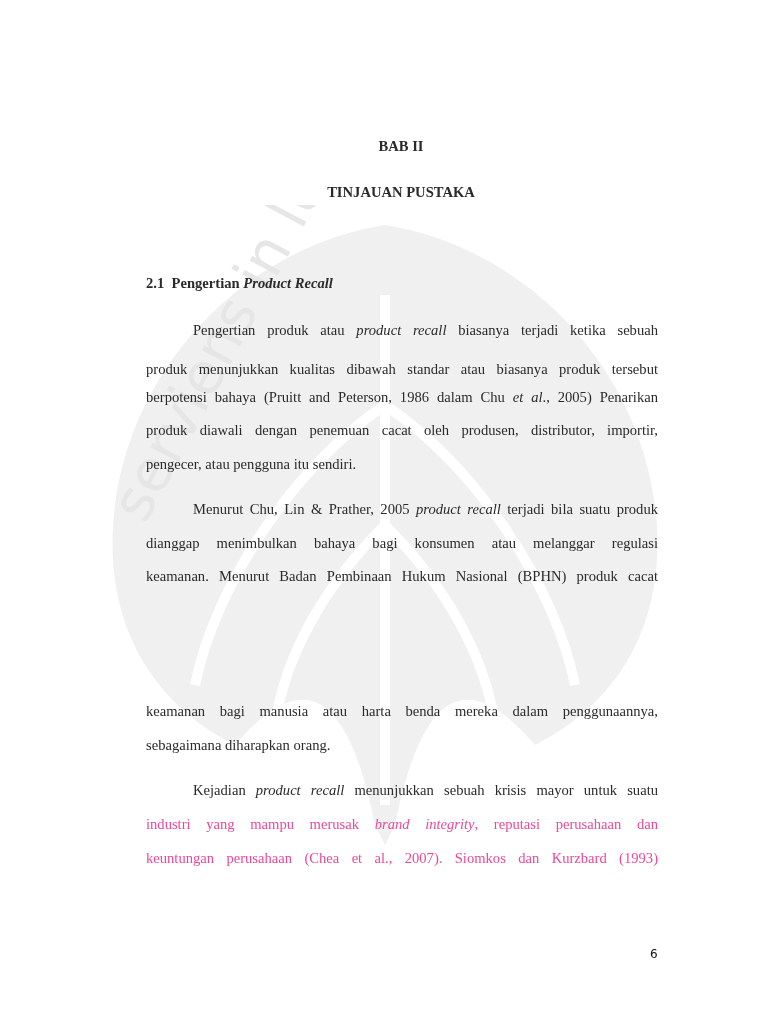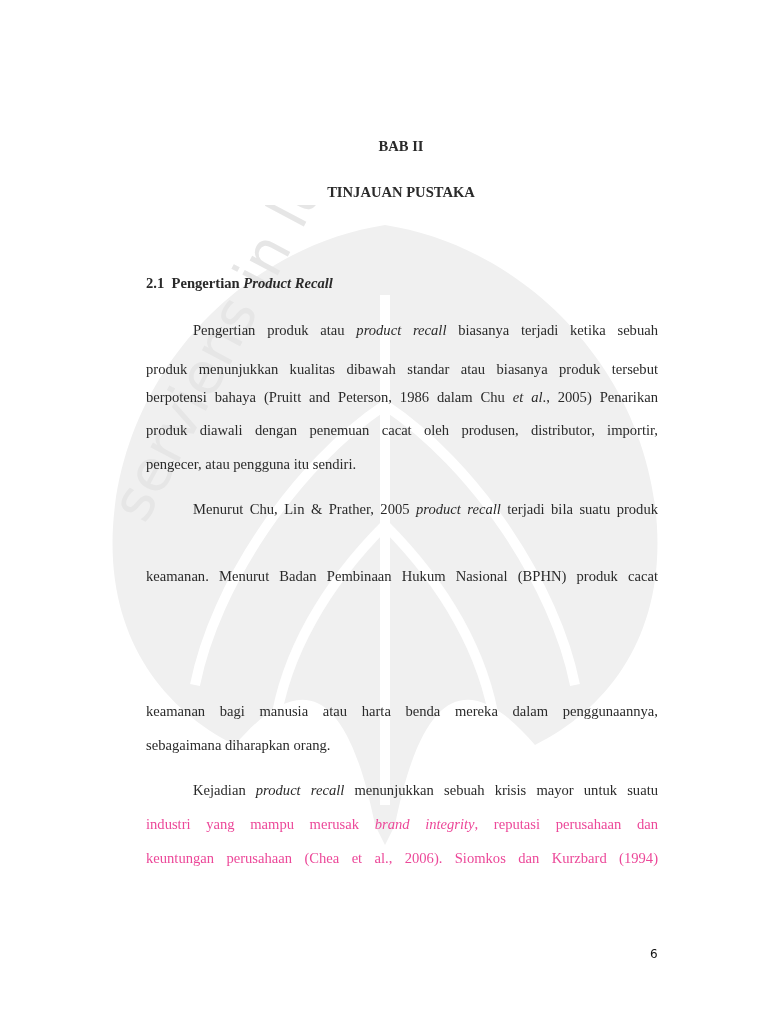--- a/index.html
+++ b/index.html
@@ -46,22 +46,23 @@
     <span>2.1</span>&nbsp;&nbsp;<span>Pengertian</span> <em>Product Recall</em>
   </div>
 
   <div class="text line indent" style="top:321px"><span>Pengertian produk atau </span><em>product recall</em><span> biasanya terjadi ketika sebuah</span></div>
   <div class="text line" style="top:360px">produk menunjukkan kualitas dibawah standar atau biasanya produk tersebut</div>
   <div class="text line" style="top:388px"><span>berpotensi bahaya (Pruitt and Peterson, 1986 dalam Chu </span><em>et al</em><span>., 2005) Penarikan</span></div>
   <div class="text line" style="top:421px">produk diawali dengan penemuan cacat oleh produsen, distributor, importir,</div>
   <div class="text line last" style="top:455px">pengecer, atau pengguna itu sendiri.</div>
 
   <div class="text line indent" style="top:500px"><span>Menurut Chu, Lin &amp; Prather, 2005 </span><em>product recall</em><span> terjadi bila suatu produk</span></div>
+  <div class="text line" style="top:534px">dianggap menimbulkan bahaya bagi konsumen atau melanggar regulasi</div>
   <div class="text line" style="top:567px">keamanan. Menurut Badan Pembinaan Hukum Nasional (BPHN) produk cacat</div>
   <div class="text line" style="top:702px">keamanan bagi manusia atau harta benda mereka dalam penggunaannya,</div>
   <div class="text line last" style="top:736px">sebagaimana diharapkan orang.</div>
 
   <div class="text line indent" style="top:781px"><span>Kejadian </span><em>product recall</em><span> menunjukkan sebuah krisis mayor untuk suatu</span></div>
   <div class="text line dark" style="top:815px"><span>industri yang mampu merusak </span><em>brand integrity</em><span>, reputasi perusahaan dan</span></div>
-  <div class="text line dark" style="top:849px">keuntungan perusahaan (Chea et al., 2006). Siomkos dan Kurzbard (1994)</div>
+  <div class="text line dark" style="top:849px">keuntungan perusahaan (Chea et al., 2007). Siomkos dan Kurzbard (1993)</div>
 
   <div class="page-number">6</div>
 </div>
 
 </body></html>

